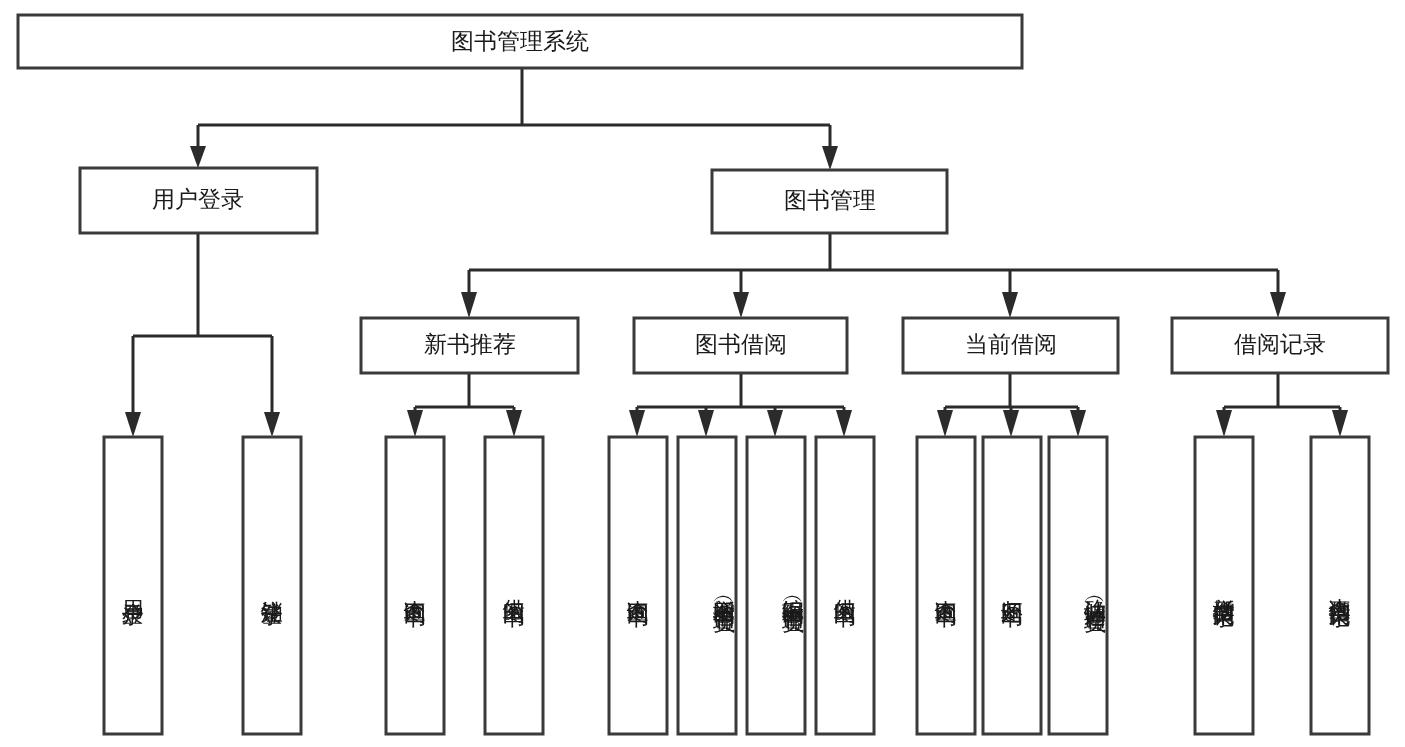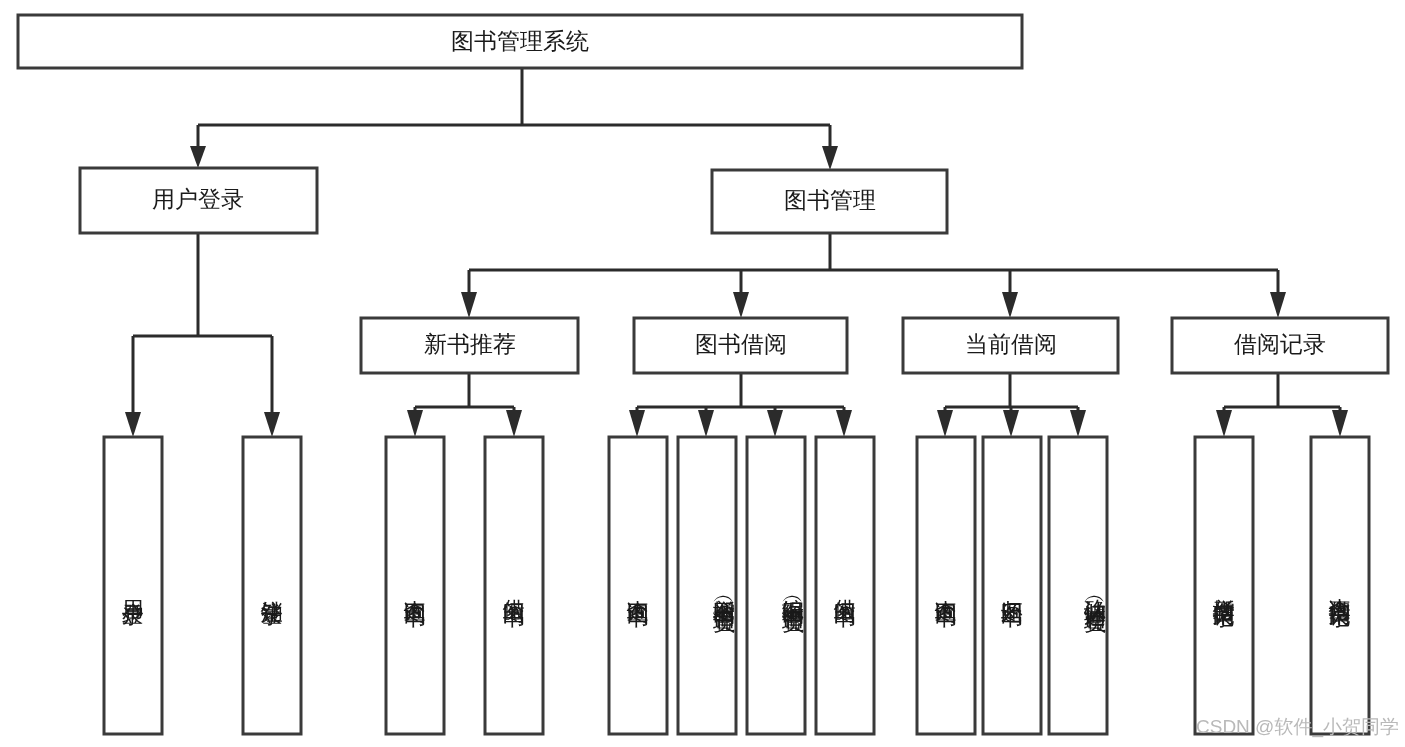--- a/index.html
+++ b/index.html
@@ -208,15 +208,14 @@
   <div class="node-label-v" style="left:747px; top:437px; width:58px; height:297px; align-items:flex-start; padding-top:8px; box-sizing:border-box;">编辑图书（管理员）</div>
   <div class="node-label-v" style="left:816px; top:437px; width:58px; height:297px;">借阅图书</div>
 
   <div class="node-label-v" style="left:917px; top:437px; width:58px; height:297px;">查询图书</div>
   <div class="node-label-v" style="left:983px; top:437px; width:58px; height:297px;">归还图书</div>
   <div class="node-label-v" style="left:1049px; top:437px; width:58px; height:297px; align-items:flex-start; padding-top:8px; box-sizing:border-box;">确认归还（管理员）</div>
 
   <div class="node-label-v" style="left:1195px; top:437px; width:58px; height:297px;">新增借阅记录</div>
   <div class="node-label-v" style="left:1311px; top:437px; width:58px; height:297px;">查询借阅记录</div>
 
-  <div class="watermark" style="left:1196px; top:714px;">CSDN @软件_小贺同学</div>
 
 </div>
 
 </body></html>

